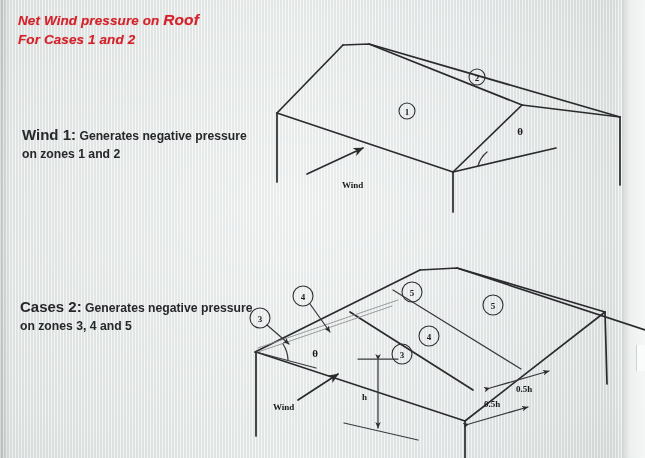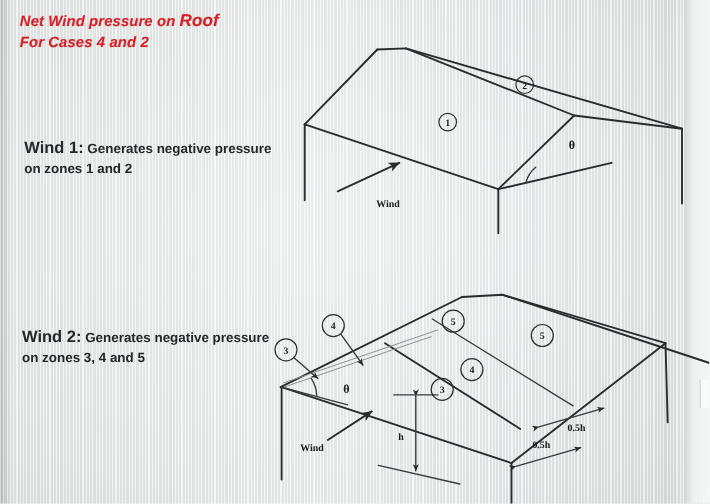--- a/index.html
+++ b/index.html
@@ -156,29 +156,29 @@
 <div id="page">
 
   <div id="paper-base"></div>
   <div id="paper-texture"></div>
   <div id="paper-vignette"></div>
   <div id="right-edge-band"></div>
   <div id="right-edge-nub"></div>
 
   <div class="txt" id="title">
     <span>Net Wind pressure on </span><span class="big">Roof</span><br>
-    <span>For Cases 4 and 2</span>
+    <span>For Cases 1 and 2</span>
   </div>
 
   <div class="txt case-block" id="case1">
     <span class="case-head">Wind 1:</span><span> Generates negative pressure  on zones 1 and 2</span>
   </div>
 
   <div class="txt case-block" id="case2">
-    <span class="case-head">Wind 2:</span><span> Generates negative pressure  on zones 3, 4 and 5</span>
+    <span class="case-head">Cases 2:</span><span> Generates negative pressure  on zones 3, 4 and 5</span>
   </div>
 
   <svg class="diagram" id="fig1" viewBox="0 0 645 458">
 
     <defs>
       <marker id="arrowA" markerWidth="7" markerHeight="7" refX="5.6" refY="2.6" orient="auto" markerUnits="strokeWidth">
         <path d="M0,0 L6,2.6 L0,5.2 L1.6,2.6 z" fill="#2b2b2e"></path>
       </marker>
       <marker id="arrowB" markerWidth="7" markerHeight="7" refX="5.6" refY="2.6" orient="auto" markerUnits="strokeWidth">
         <path d="M0,0 L6,2.6 L0,5.2 L1.6,2.6 z" fill="#2b2b2e"></path>

